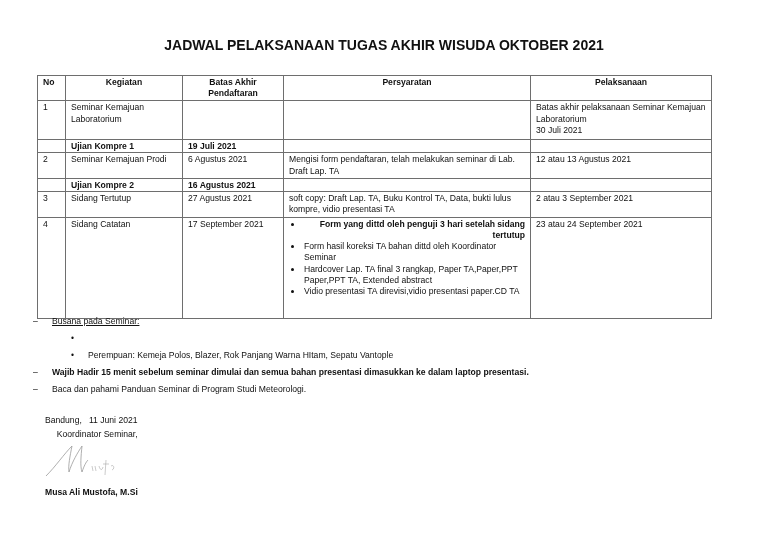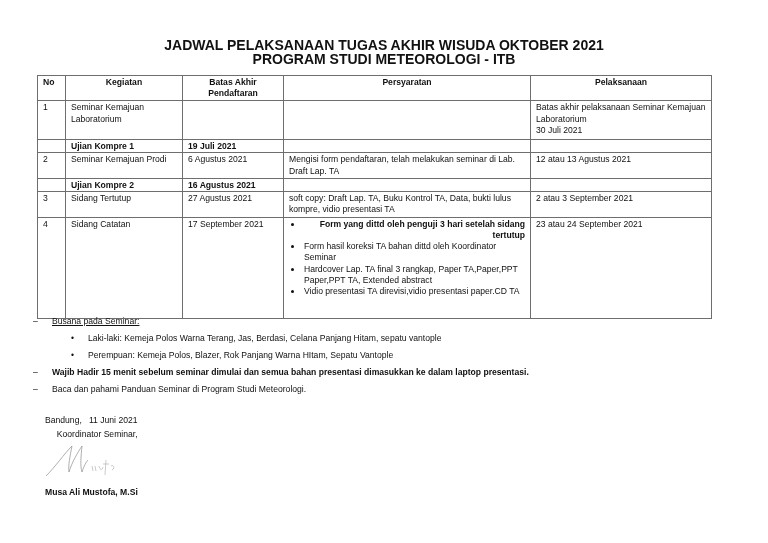--- a/index.html
+++ b/index.html
@@ -42,21 +42,20 @@
     .sign { position: absolute; left: 45px; top: 413px; }
     .sign .line { height: 14px; line-height: 14px; text-align: right; }
     .sigimg { position: absolute; left: 42px; top: 440px; width: 100px; height: 40px; }
     .signame { position: absolute; left: 45px; top: 487px; font-weight: bold; }
   </style>
 </head>
 <body>
 
 <div class="title">
   <div>JADWAL PELAKSANAAN TUGAS AKHIR WISUDA OKTOBER 2021</div>
-  <div>PROGRAM STUDI METEOROLOGI - ITB</div>
 </div>
 
 <table class="sched">
   <colgroup>
     <col style="width:28px">
       <col style="width:117px">
       <col style="width:101px">
       <col style="width:247px">
       <col style="width:181px">
   </colgroup>
@@ -125,21 +124,20 @@
   </tbody>
 </table>
 
 <div class="notes">
   <div class="line">
     <span class="dash">–</span>
     <span class="ind1 u">Busana pada Seminar:</span>
   </div>
   <div class="line ind2">
     <span class="bullet">•</span>
-    <span class="txt">Laki-laki: Kemeja Polos Warna Terang, Jas, Berdasi, Celana Panjang Hitam, sepatu vantople</span>
   </div>
   <div class="line ind2">
     <span class="bullet">•</span>
     <span class="txt">Perempuan: Kemeja Polos, Blazer, Rok Panjang Warna HItam, Sepatu Vantople</span>
   </div>
   <div class="line">
     <span class="dash">–</span>
     <span class="ind1 bold">Wajib Hadir 15 menit sebelum seminar dimulai dan semua bahan presentasi dimasukkan ke dalam laptop presentasi.</span>
   </div>
   <div class="line">

